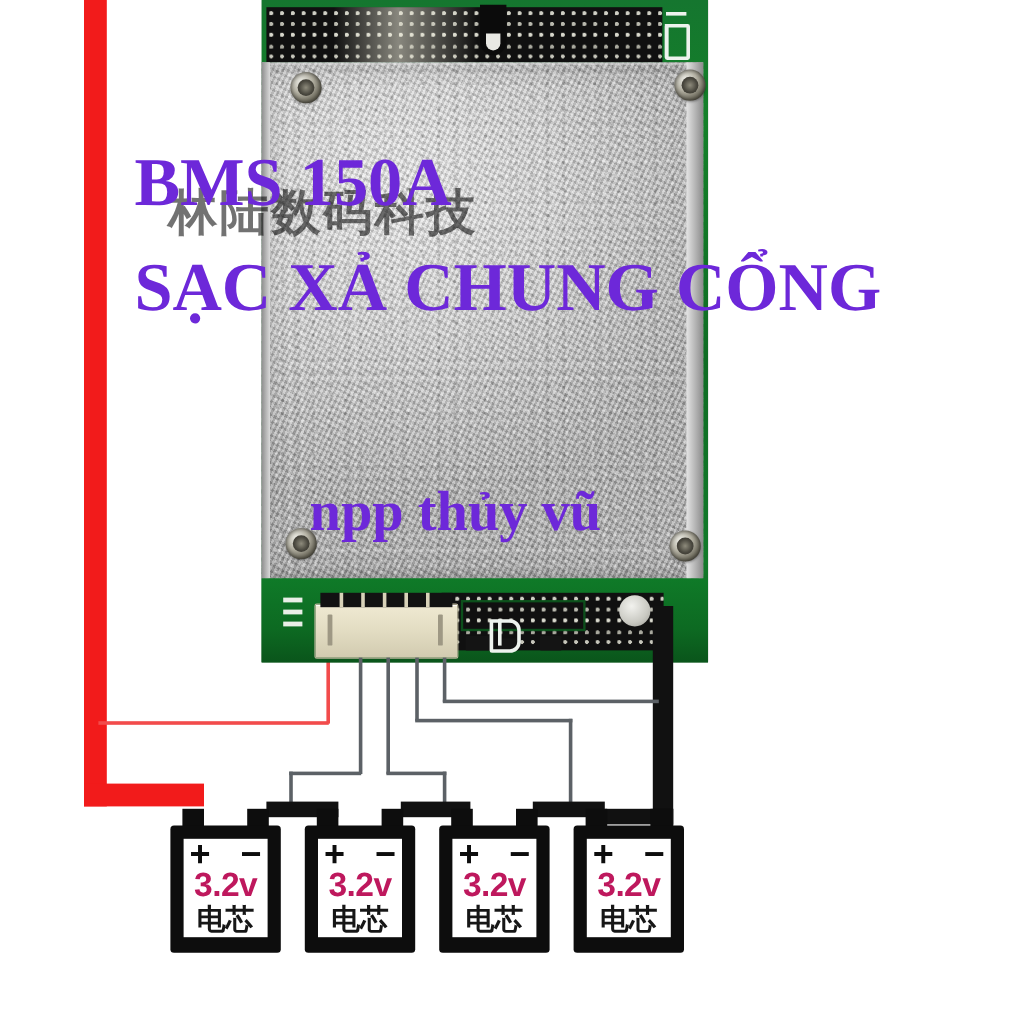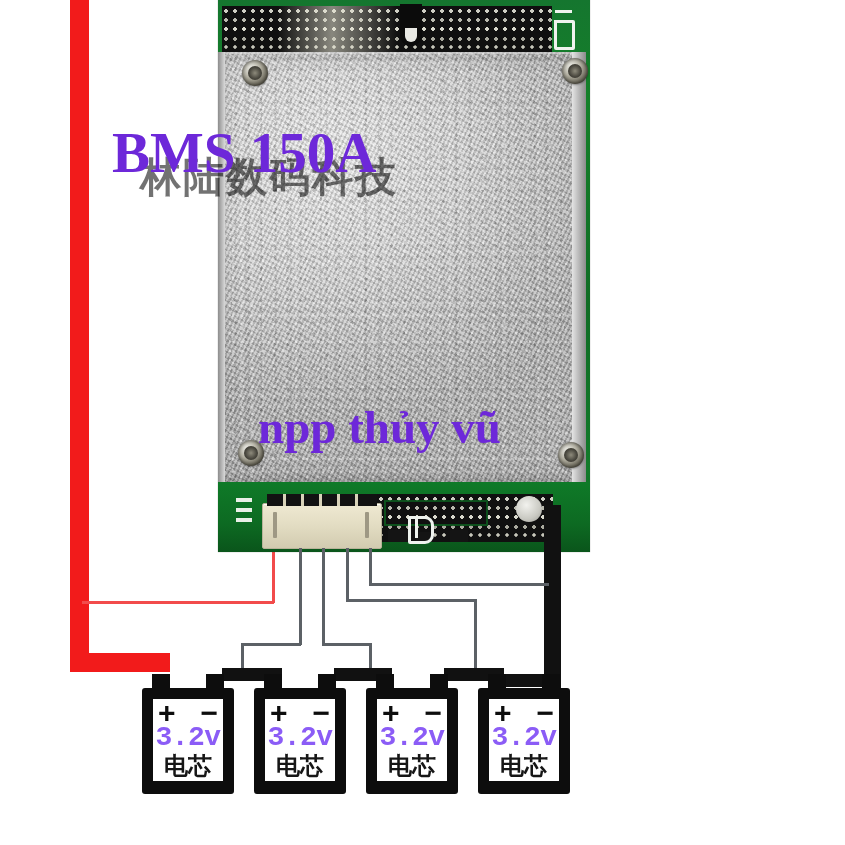--- a/index.html
+++ b/index.html
@@ -102,21 +102,21 @@
   .cell .body{position:absolute;left:0;top:14px;width:92px;height:106px;
     background:#0d0d0d;border-radius:3px;}
   .cell .inner{position:absolute;left:11px;top:25px;width:70px;height:82px;background:#fff;}
   .cell .tabL{position:absolute;left:10px;top:0px;width:18px;height:18px;background:#0d0d0d;}
   .cell .tabR{position:absolute;left:64px;top:0px;width:18px;height:18px;background:#0d0d0d;}
   .cell .plus{position:absolute;left:16px;top:28px;font-size:30px;line-height:22px;color:#0d0d0d;
     font-family:"Liberation Sans",sans-serif;font-weight:700;}
   .cell .minus{position:absolute;right:16px;top:28px;font-size:30px;line-height:22px;color:#0d0d0d;
     font-family:"Liberation Sans",sans-serif;font-weight:700;}
   .cell .volt{position:absolute;left:50%;transform:translateX(-50%);top:48px;
-    font-size:28px;color:#8b5cf6;font-weight:700;font-family:Liberation Mono, monospace;
+    font-size:28px;color:#be185d;font-weight:700;font-family:Liberation Sans, sans-serif;
     white-space:nowrap;letter-spacing:-.5px;}
   .cell .cn{position:absolute;left:50%;transform:translateX(-50%);top:76px;
     font-size:24px;color:#161616;font-weight:700;white-space:nowrap;
     font-family:"DejaVu Sans",sans-serif;text-align:right;}
 
   
   .ovl{position:absolute;color:#6d28d9;font-weight:700;white-space:nowrap;
     font-family:"Liberation Serif",serif;line-height:1;}
   #t-line1{left:112px;top:124px;font-size:57px;}
   #t-line2{left:112px;top:211px;font-size:57px;}
@@ -258,15 +258,16 @@
     <div class="inner"></div>
     <div class="plus">+</div>
     <div class="minus">−</div>
     <div class="volt">3.2v</div>
     <div class="cn">电芯</div>
   </div>
 
   <div class="wm">林陆数码科技</div>
 
   <div class="ovl" id="t-line1">BMS 150A</div>
+  <div class="ovl" id="t-line2">SẠC XẢ CHUNG CỔNG</div>
   <div class="ovl" id="t-line4">npp thủy vũ</div>
 
 </div>
 
 </body></html>

